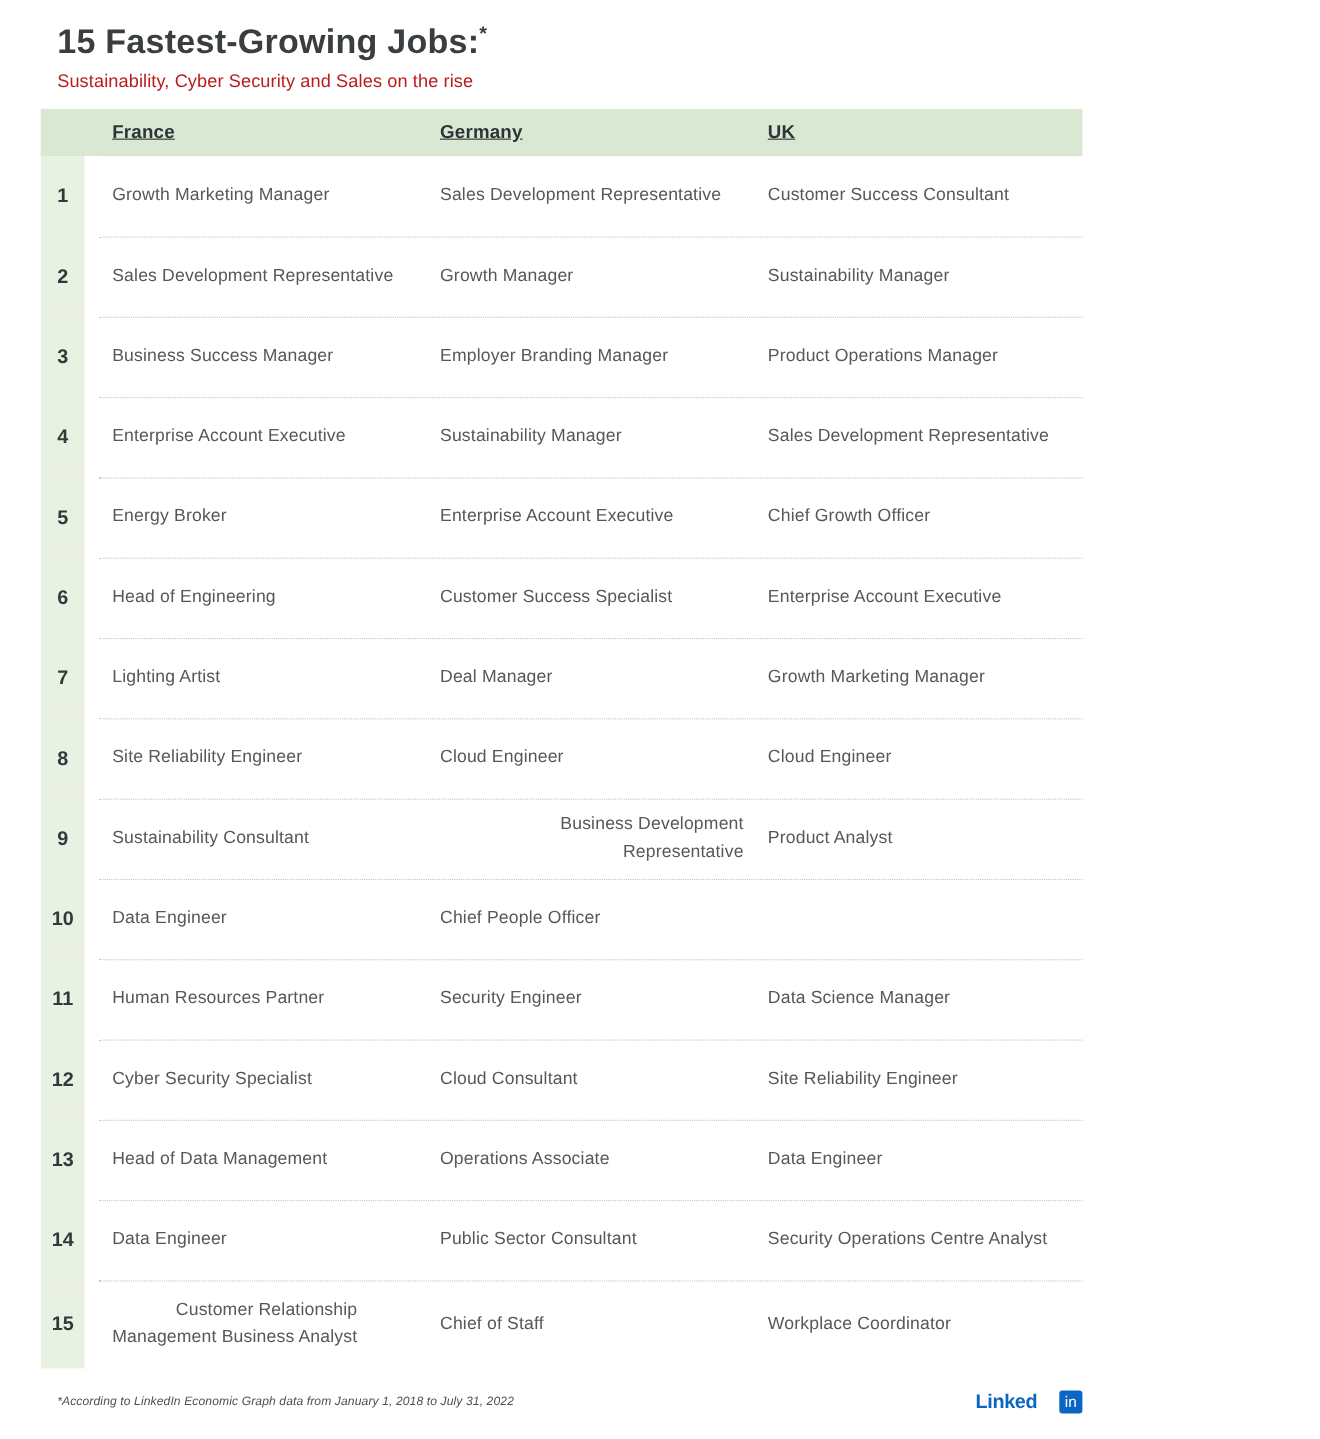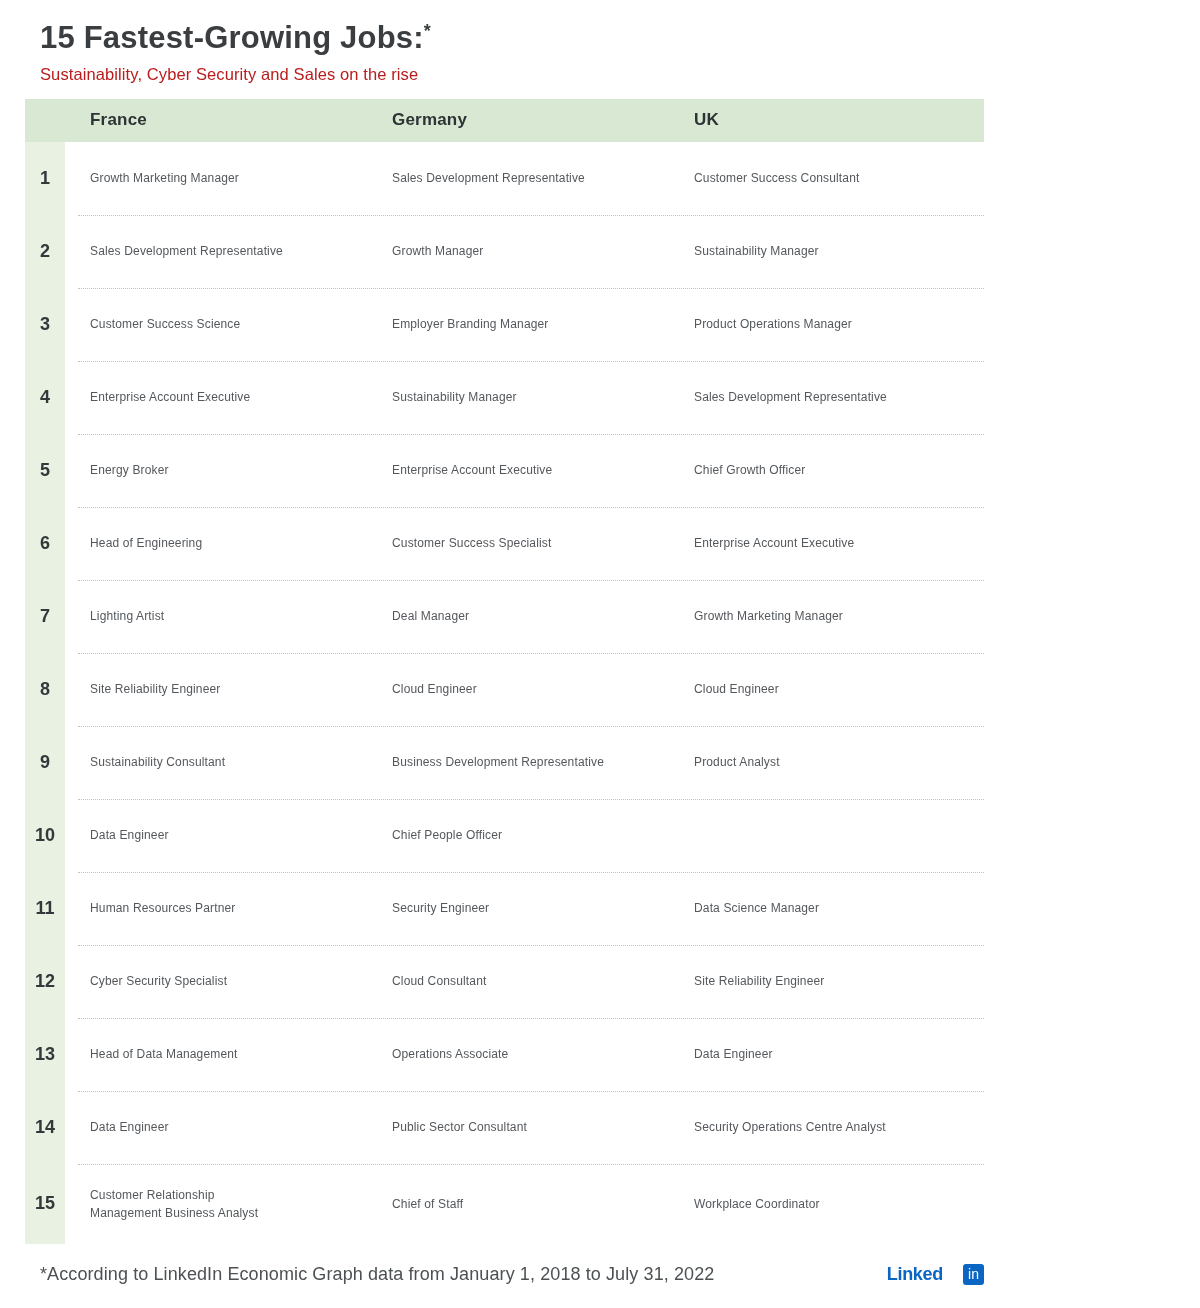--- a/index.html
+++ b/index.html
@@ -12,21 +12,21 @@
   }
   *{margin:0;padding:0;box-sizing:border-box;}
   html,body{background:#ffffff;}
   body{
     width:1200px;
     height:1308px;
     font-family:"Liberation Sans","DejaVu Sans",sans-serif;
     color:var(--body_text);
     overflow:hidden;
   }
-  .page{width:1004px;height:1308px;position:relative;}
+  .page{width:1004px;height:1308px;position:relative;padding-left:12px;}
 
   
   .heading{padding:20px 40px 0 40px;}
   .title{
     font-size:31px;
     font-weight:700;
     letter-spacing:0.2px;
     color:var(--title_color);
     line-height:1.15;
   }
@@ -54,20 +54,21 @@
     background:var(--header_bg);
   }
   .thead .lead-spacer{width:53px;flex:0 0 53px;}
   .col-head{
     flex:1 1 0;
     padding-left:12px;
     font-size:17px;
     font-weight:600;
     color:#2e3336;
     letter-spacing:0.2px;
+    text-decoration:underline;
   }
 
   .tbody{}
   .row{
     display:flex;
     height:73px;
   }
   .row:last-child{height:80px;}
   .rank{
     flex:0 0 40px;
@@ -87,37 +88,39 @@
     grid-template-columns:repeat(3,1fr);
   }
   .row + .row .cells{
     border-top:1px dotted var(--separator);
   }
   .cell{
     display:flex;
     align-items:center;
     padding-left:12px;
     padding-right:10px;
-    font-size:12px;
+    font-size:16px;
     font-weight:400;
     color:var(--body_text);
     letter-spacing:0.15px;
     line-height:1.55;
     white-space:pre-line;
+    text-align:right;
   }
 
   
   .footer{
     margin:20px 20px 0 40px;
     display:flex;
     justify-content:space-between;
     align-items:center;
   }
   .footnote{
-    font-size:18px;
+    font-style:italic;
+    font-size:11px;
     color:#4c5154;
     letter-spacing:0.1px;
   }
   .logo{
     display:inline-flex;
     align-items:center;
     gap:20px;
   }
   .logo-text{
     color:var(--linkedin_blue);
@@ -174,21 +177,21 @@
       <div class="cell">Sales Development Representative</div>
       <div class="cell">Growth Manager</div>
       <div class="cell">Sustainability Manager</div>
     </div>
   </div>
 
   <div class="row">
     <div class="rank">3</div>
     <div class="lead-gap"></div>
     <div class="cells">
-      <div class="cell">Customer Success Science</div>
+      <div class="cell">Business Success Manager</div>
       <div class="cell">Employer Branding Manager</div>
       <div class="cell">Product Operations Manager</div>
     </div>
   </div>
 
   <div class="row">
     <div class="rank">4</div>
     <div class="lead-gap"></div>
     <div class="cells">
       <div class="cell">Enterprise Account Executive</div>

